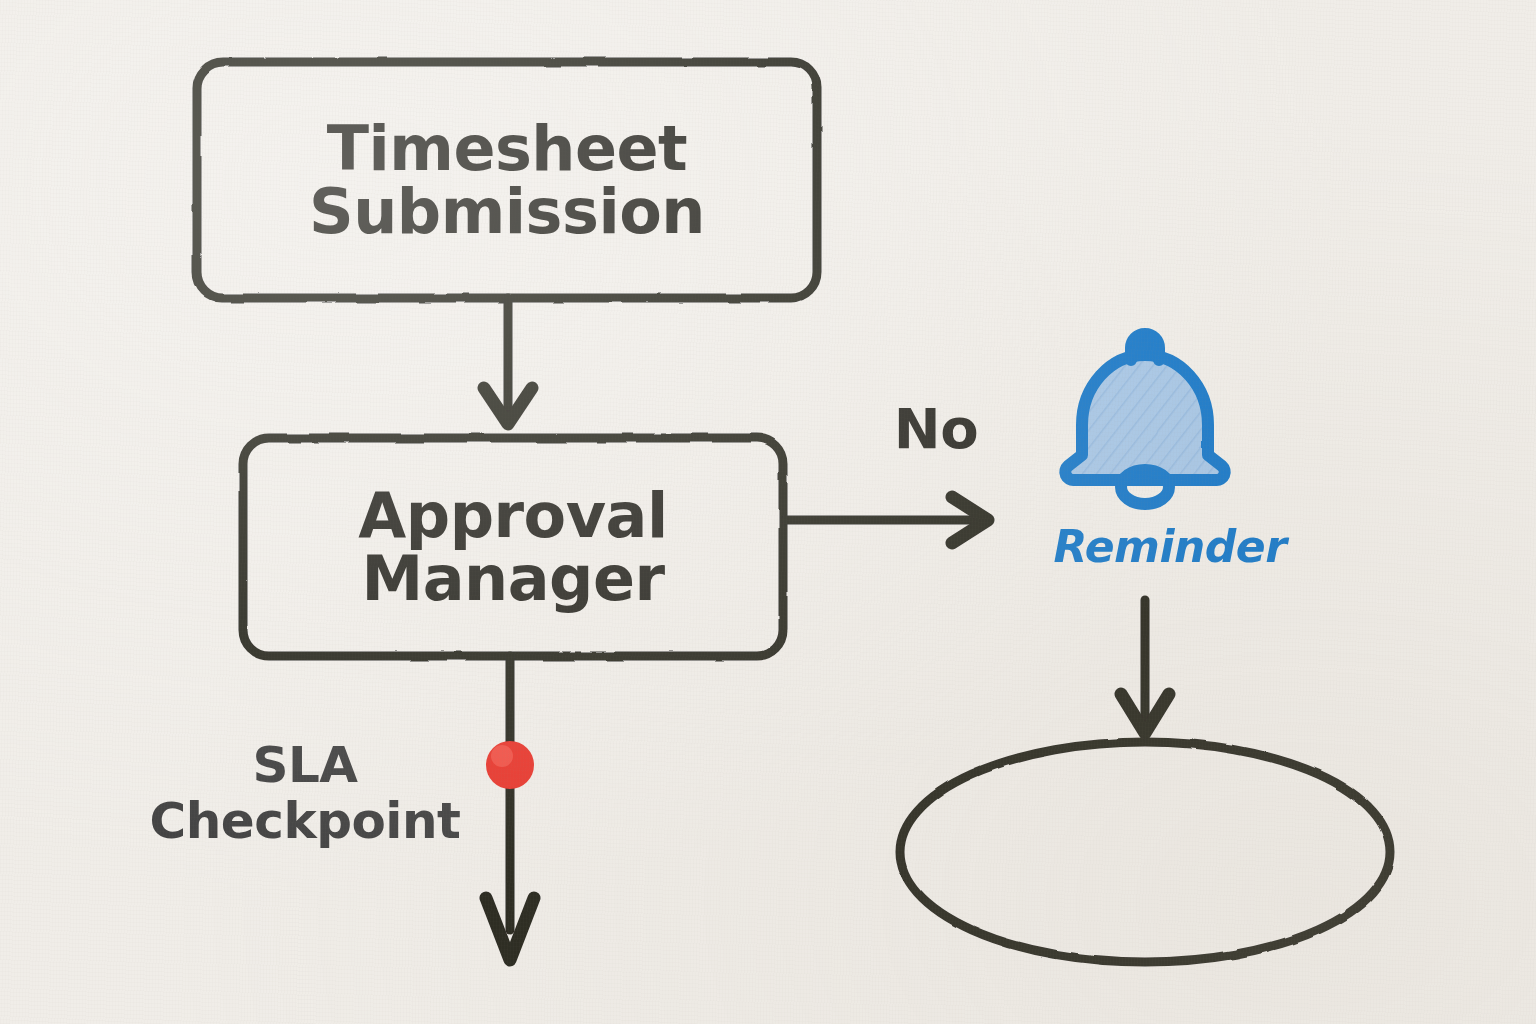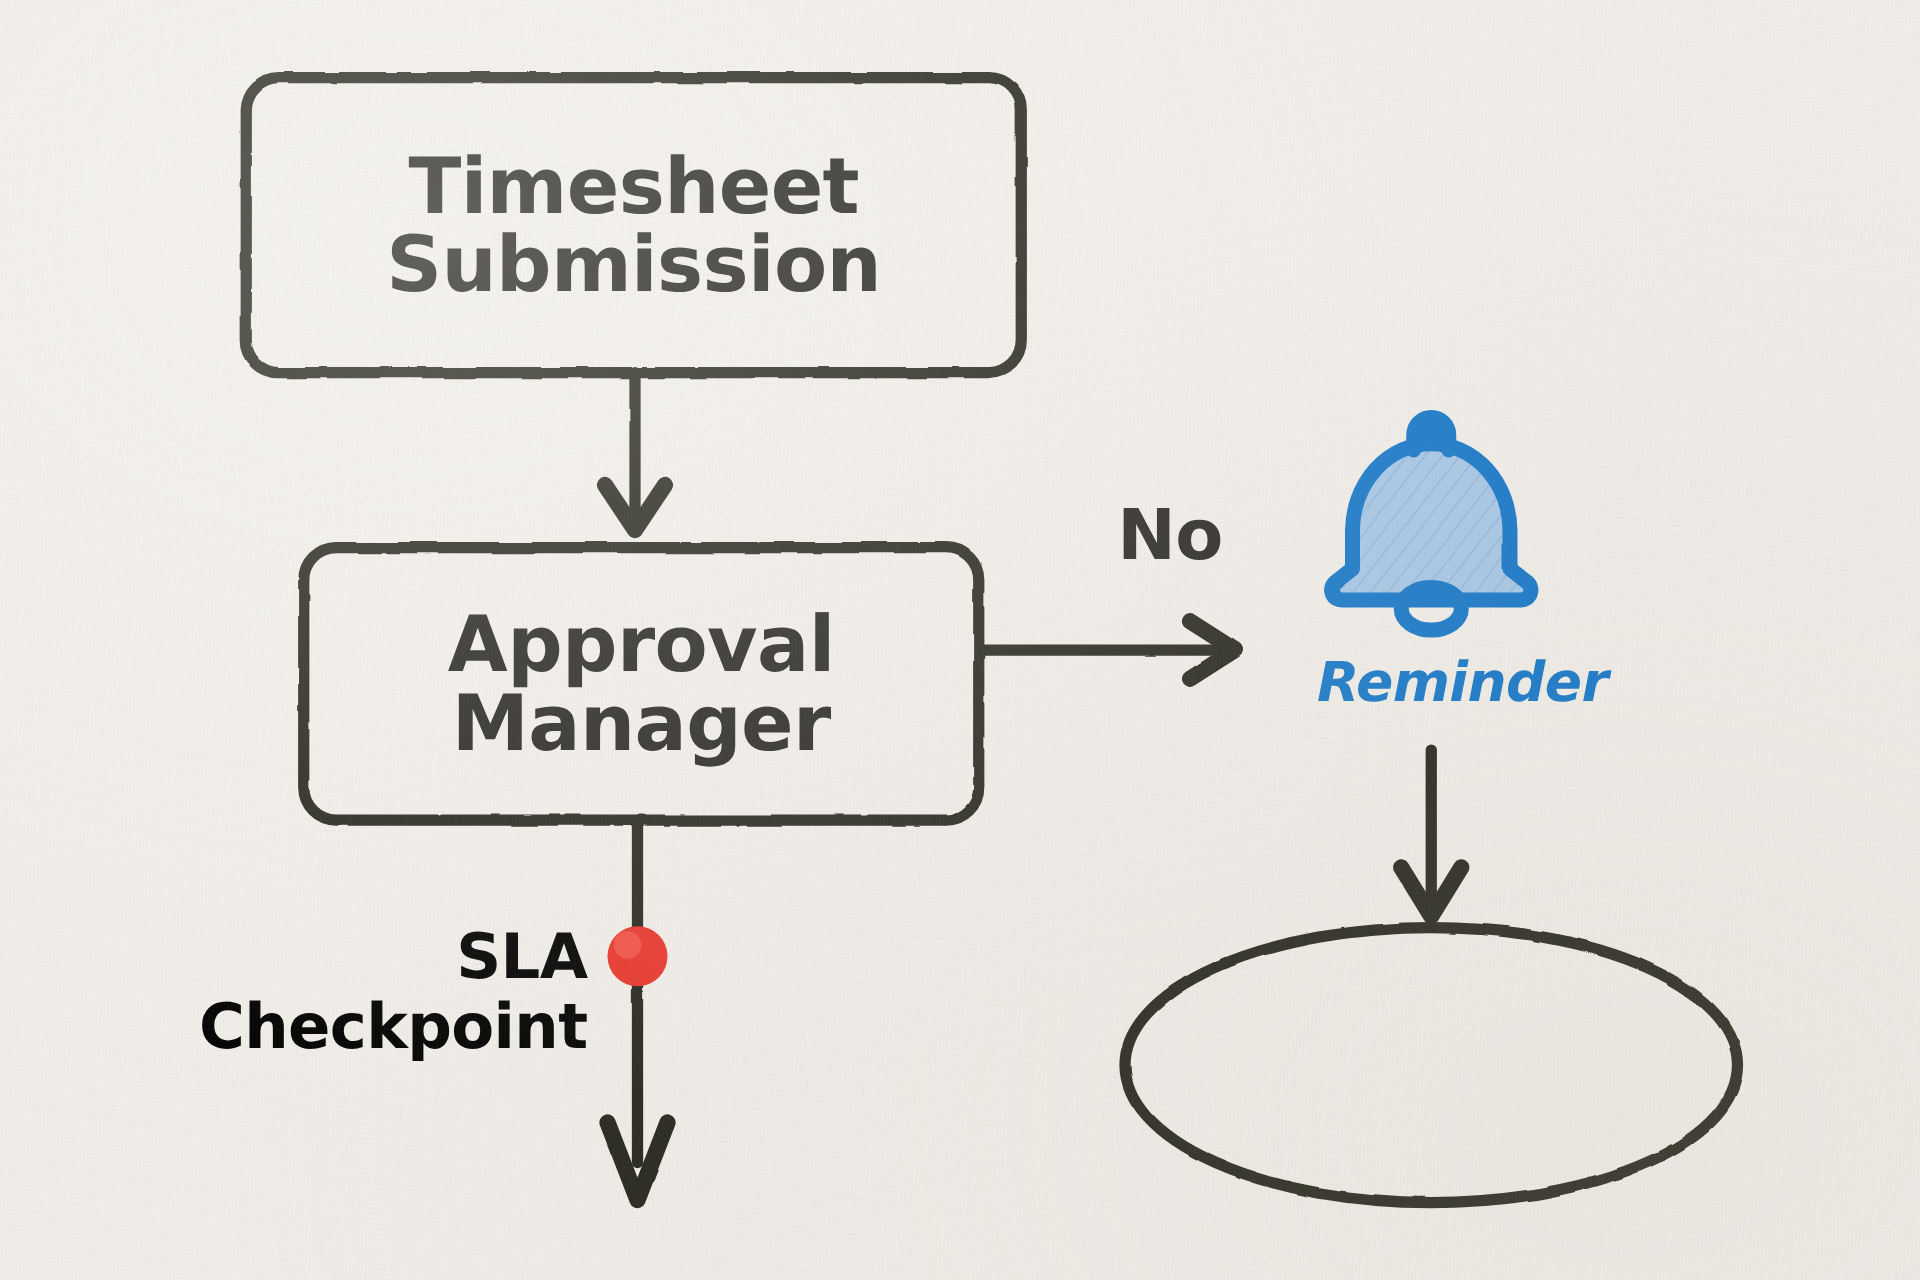--- a/index.html
+++ b/index.html
@@ -45,21 +45,21 @@
     text-align: center;
     line-height: 1.02;
     font-family: "DejaVu Sans", sans-serif;
     font-weight: 700;
     letter-spacing: -0.5px;
     white-space: pre;
     pointer-events: none;
   }
   .ink-black { color: #26251f; }
   .ink-blue  { color: #1477c8; }
-  .ink-red   { color: #000000; align-items: flex-end; }
+  .ink-red   { color: #404040; }
 
   #label-timesheet {
     left: 197px; top: 62px; width: 620px; height: 236px;
     font-size: 62px;
     text-align: center;
   }
   #label-manager {
     left: 243px; top: 438px; width: 540px; height: 218px;
     font-size: 62px;
   }

